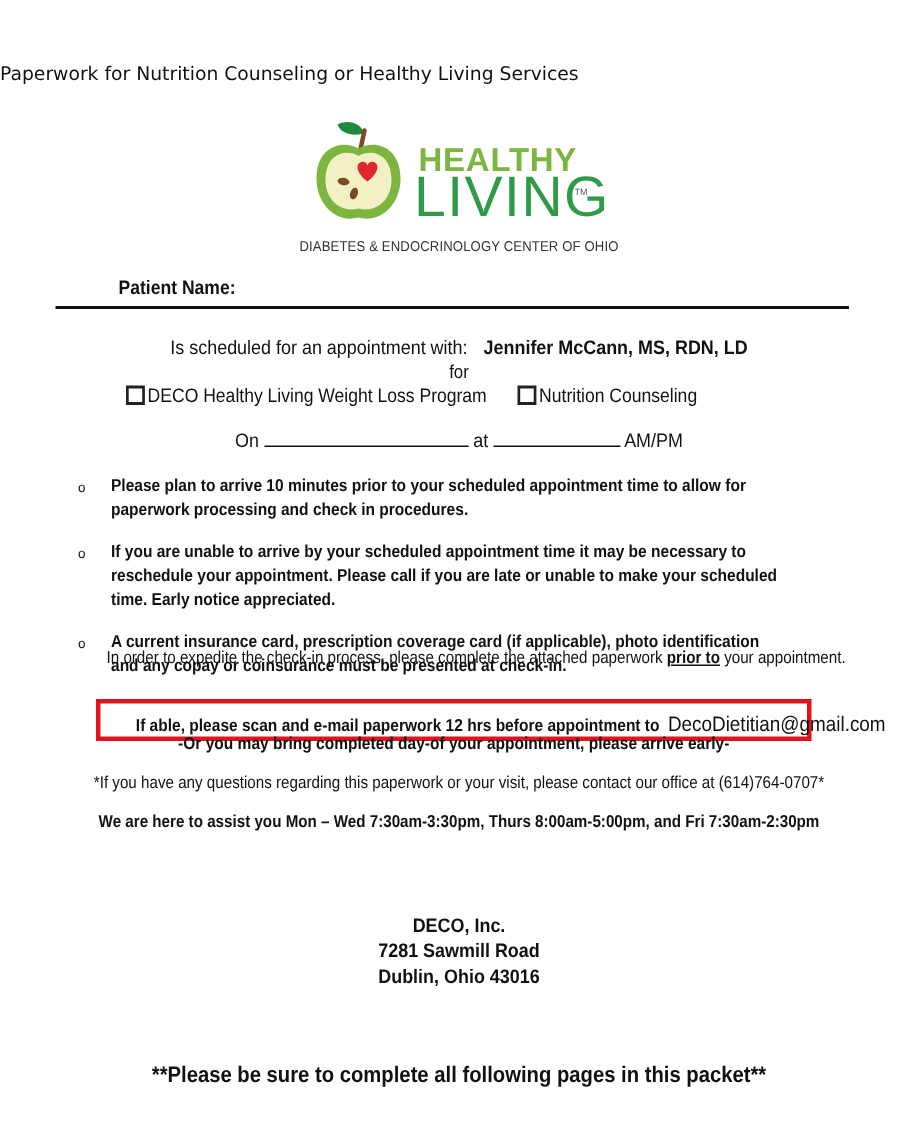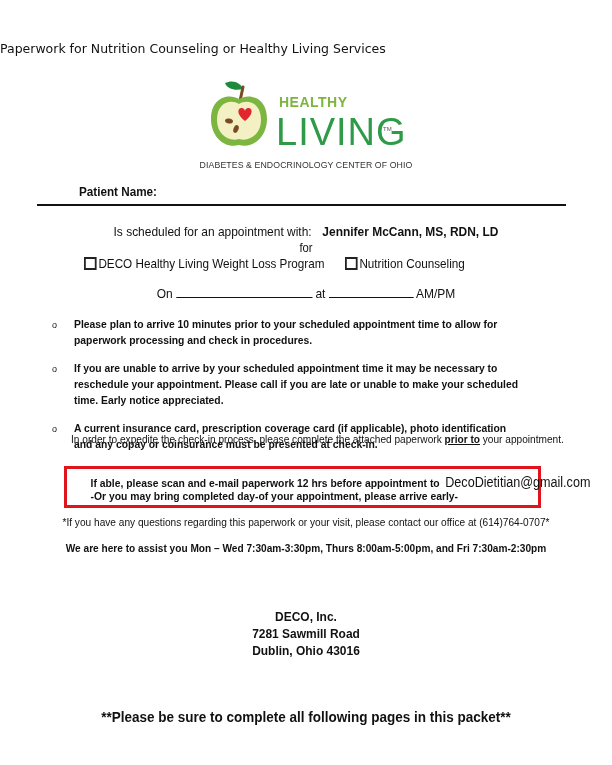--- a/index.html
+++ b/index.html
@@ -1,39 +1,39 @@
 <!DOCTYPE html>
 <html><head>
   <meta charset="utf-8">
   <style>
     html, body { margin: 0; padding: 0; background: #ffffff; }
     body { width: 612px; height: 765px; position: relative; overflow: hidden; color: #111; font-family: "Liberation Sans", sans-serif; }
     .abs { position: absolute; }
     .doc-title { left: 0; width: 612px; top: 41px; text-align: left; font-family: "DejaVu Sans", sans-serif; font-size: 12.5px; color: #111; }
     .logo { left: 207px; top: 79px; width: 180px; height: 70px; }
-    .logo-healthy { left: 279px; top: 94px; font-family: "Liberation Sans", sans-serif; font-weight: bold; font-size: 14px; color: #7cb53f; letter-spacing: 0.5px; }
+    .logo-healthy { left: 279px; top: 94px; font-family: "Liberation Sans", sans-serif; font-weight: bold; font-size: 22px; color: #7cb53f; letter-spacing: 0.5px; }
     .logo-living { left: 276px; top: 113px; font-family: "Liberation Sans", sans-serif; font-size: 38px; color: #2f9a48; letter-spacing: 1px; line-height: 38px; }
     .logo-tm { left: 383px; top: 126px; font-size: 6px; color: #555; }
     .logo-sub { left: 0; width: 612px; top: 159px; text-align: center; font-family: "Liberation Sans", sans-serif; font-size: 9.5px; color: #333; transform: scaleX(0.92); letter-spacing: 0.1px; }
     .patient-label { left: 79px; top: 184px; font-size: 13px; font-weight: bold; transform: scaleX(0.9); transform-origin: left; }
     .patient-line { left: 37px; top: 204px; width: 529px; height: 2px; background: #111; }
     .sched { left: 0; width: 612px; top: 224px; text-align: center; font-size: 13px; transform: scaleX(0.92); }
     .sched b { margin-left: 8px; }
     .for { left: 0; width: 612px; top: 241px; text-align: center; font-size: 12.5px; transform: scaleX(0.9); }
     .chk { top: 256px; font-size: 13px; display: flex; align-items: center; transform: scaleX(0.9); transform-origin: left; }
     .chk .box { width: 14px; height: 13px; border: 2px solid #222; box-sizing: border-box; margin-right: 2px; }
     .on-line { left: 0; width: 612px; top: 285px; text-align: center; font-size: 13px; transform: scaleX(0.92); }
     .blank { display: inline-block; border-bottom: 1px solid #111; height: 12px; vertical-align: baseline; }
     .bullets { left: 52px; top: 316px; width: 520px; }
     .bullet { display: flex; font-size: 11.5px; font-weight: bold; line-height: 16px; margin-bottom: 12px; }
     .bullet .mark { width: 22px; flex: none; font-weight: normal; font-size: 9px; padding-top: 1px; }
     .bullet .txt { transform: scaleX(0.9); transform-origin: left; width: 540px; }
     .expedite { left: 71px; top: 433px; font-size: 11.5px; transform: scaleX(0.88); transform-origin: left; white-space: nowrap; }
     .expedite u { font-weight: bold; }
-    .redbox { left: 64px; top: 466px; width: 477px; height: 42px; border: 3px solid #e0141c; box-sizing: border-box; }
+    .redbox { left: 64px; top: 466px; width: 477px; height: 28px; border: 3px solid #e0141c; box-sizing: border-box; text-align: center; }
     .redbox .l1 { font-size: 11.5px; font-weight: bold; margin-top: 5px; transform: scaleX(0.9); white-space: nowrap; }
     .redbox .email { font-size: 14px; font-weight: normal; margin-left: 3px; }
     .redbox .l2 { font-size: 11.5px; font-weight: bold; margin-top: 0px; transform: scaleX(0.9); }
     .questions { left: 0; width: 612px; top: 516px; text-align: center; font-size: 11.5px; transform: scaleX(0.88); white-space: nowrap; }
     .hours { left: 0; width: 612px; top: 542px; text-align: center; font-size: 11.5px; font-weight: bold; transform: scaleX(0.88); white-space: nowrap; }
     .address { left: 0; width: 612px; top: 608px; text-align: center; font-size: 13px; font-weight: bold; line-height: 17px; transform: scaleX(0.92); }
     .footer { left: 0; width: 612px; top: 708px; text-align: center; font-size: 15px; font-weight: bold; transform: scaleX(0.9); white-space: nowrap; }
   </style>
 </head>
 <body>

